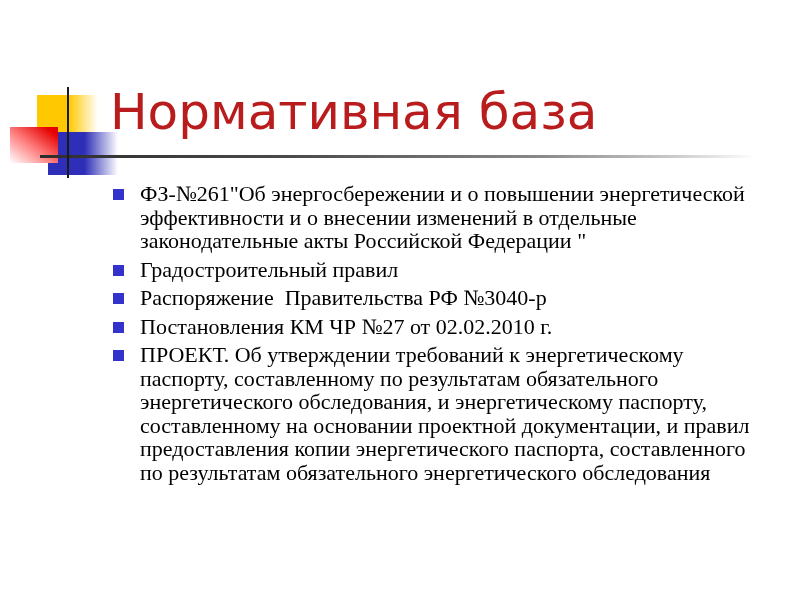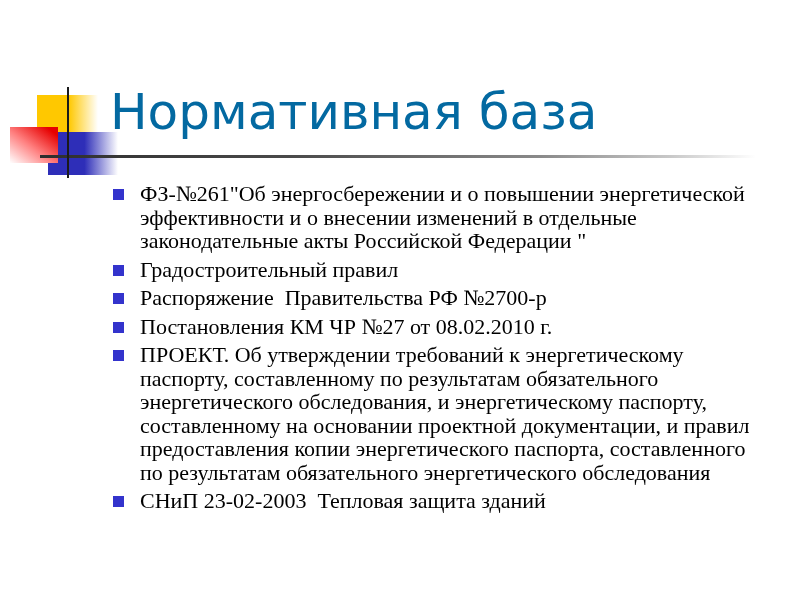--- a/index.html
+++ b/index.html
@@ -30,21 +30,21 @@
   }
   .hline{
     position:absolute;left:40px;top:155px;width:716px;height:3px;z-index:4;
     background:linear-gradient(to right,#2e2e2e 0%,#4a4a4a 35%,#8a8a8a 70%,#c8c8c8 88%,rgba(255,255,255,0) 100%);
   }
   
   .title{
     position:absolute;left:110px;top:84px;z-index:6;
     font-family:"DejaVu Sans",sans-serif;
     font-size:50px;line-height:56px;
-    color:#0369a1;
+    color:#b91c1c;
     white-space:nowrap;
   }
   
   .bullets{
     position:absolute;left:105px;top:182px;width:665px;
     margin:0;padding:0;list-style:none;
   }
   .bullet{
     display:flex;align-items:flex-start;
     margin:0 0 5px 0;padding:0;
@@ -79,29 +79,25 @@
     <li class="bullet">
       <span class="marker"></span>
       <span class="bullet-text">ФЗ-№261"Об энергосбережении и о повышении энергетической эффективности и о внесении изменений в отдельные законодательные акты Российской Федерации "</span>
     </li>
     <li class="bullet">
       <span class="marker"></span>
       <span class="bullet-text">Градостроительный правил</span>
     </li>
     <li class="bullet">
       <span class="marker"></span>
-      <span class="bullet-text">Распоряжение  Правительства РФ №2700-р</span>
+      <span class="bullet-text">Распоряжение  Правительства РФ №3040-р</span>
     </li>
     <li class="bullet">
       <span class="marker"></span>
-      <span class="bullet-text">Постановления КМ ЧР №27 от 08.02.2010 г.</span>
+      <span class="bullet-text">Постановления КМ ЧР №27 от 02.02.2010 г.</span>
     </li>
     <li class="bullet">
       <span class="marker"></span>
       <span class="bullet-text">ПРОЕКТ. Об утверждении требований к энергетическому паспорту, составленному по результатам обязательного энергетического обследования, и энергетическому паспорту, составленному на основании проектной документации, и правил предоставления копии энергетического паспорта, составленного по результатам обязательного энергетического обследования</span>
-    </li>
-    <li class="bullet">
-      <span class="marker"></span>
-      <span class="bullet-text">СНиП 23-02-2003  Тепловая защита зданий</span>
     </li>
   </ul>
 
 </div>
 
 </body></html>

